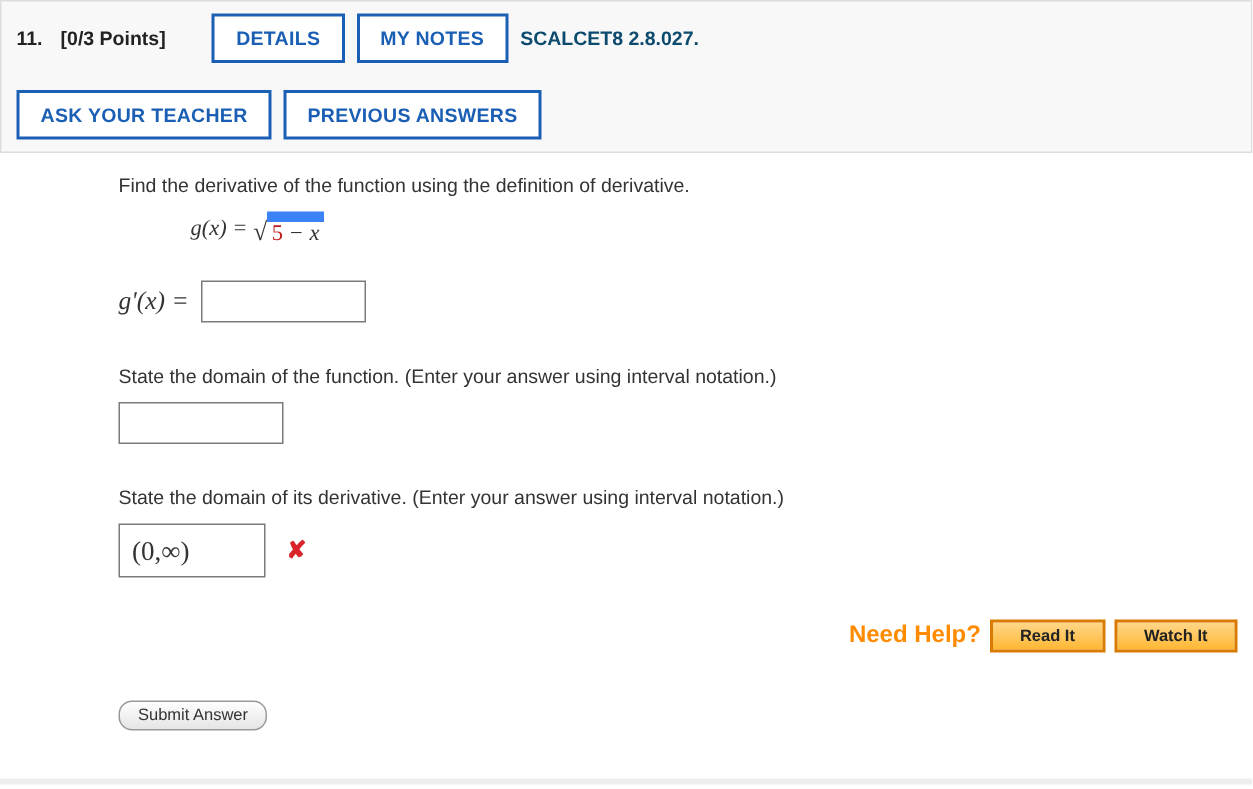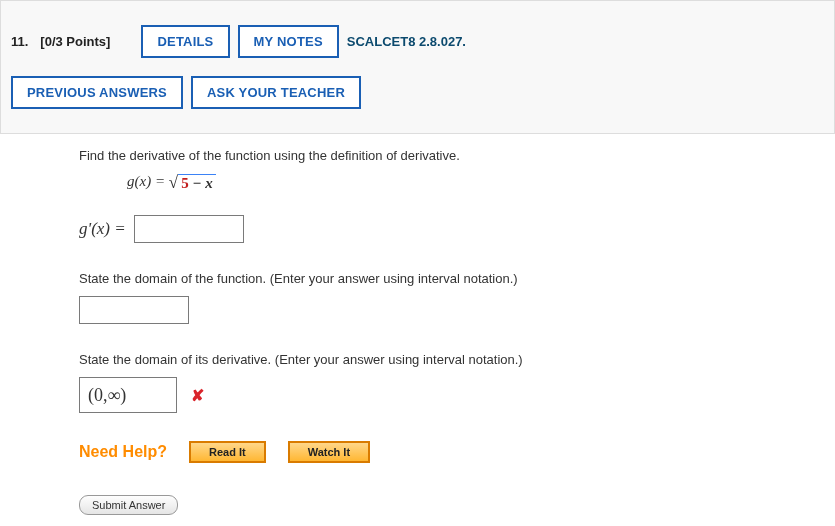--- a/index.html
+++ b/index.html
@@ -8,21 +8,21 @@
     padding: 0;
     font-family: Verdana, Geneva, sans-serif;
     font-size: 13px;
     color: #333;
     background: #fff;
     width: 835px;
   }
   .header {
     background: #f8f8f8;
     border: 1px solid #ddd;
-    padding: 24px 10px;
+    padding: 8px 10px;
     display: flex;
     flex-wrap: wrap;
     align-items: center;
     gap: 8px;
   }
   .qnum {
     font-weight: bold;
     color: #222;
     margin-right: 4px;
   }
@@ -66,24 +66,23 @@
   .sqrt-wrap {
     display: inline-block;
     vertical-align: middle;
     position: relative;
   }
   .sqrt-sign {
     font-style: normal;
     font-size: 17px;
   }
   .sqrt-arg {
-    border-top: 1px solid #3b82f6;
+    border-top: 7px solid #3b82f6;
     padding: 0 3px;
     display: inline-block;
-    font-weight: bold;
   }
   .row {
     display: flex;
     align-items: center;
     margin-bottom: 28px;
   }
   .lbl {
     font-family: Georgia,'Times New Roman',serif;
     font-style: italic;
     font-size: 17px;
@@ -116,23 +115,24 @@
     font-weight: bold;
     font-size: 16px;
     margin-left: 14px;
   }
   .subprompt {
     margin-bottom: 10px;
   }
   .needhelp {
     display: flex;
     align-items: center;
-    gap: 22px;
+    gap: 6px;
     margin-top: 4px;
     margin-bottom: 32px;
+    justify-content: flex-end;
   }
   .needhelp-label {
     color: #ff8c00;
     font-weight: bold;
     font-size: 16px;
   }
   .help-btn {
     border: 2px solid #d97b00;
     background: linear-gradient(#ffd78a, #ffb733);
     font-weight: bold;
@@ -162,22 +162,22 @@
 </head>
 <body>
 
 <div class="header">
   <span class="qnum">11.</span>
   <span class="points">[0/3 Points]</span>
   <button class="btn">DETAILS</button>
   <button class="btn">MY NOTES</button>
   <span class="ref">SCALCET8 2.8.027.</span>
   <div style="flex-basis:100%;height:2px"></div>
+  <button class="btn">ASK YOUR TEACHER</button>
   <button class="btn">PREVIOUS ANSWERS</button>
-  <button class="btn">ASK YOUR TEACHER</button>
 </div>
 
 <div class="body">
 
   <div class="prompt">Find the derivative of the function using the definition of derivative.</div>
 
   <div class="eq">
     <span>g(x) = </span>
     <span class="sqrt-wrap">
       <span class="sqrt-sign">√</span><span class="sqrt-arg"><span class="five">5</span><span> − </span><span>x</span></span>

